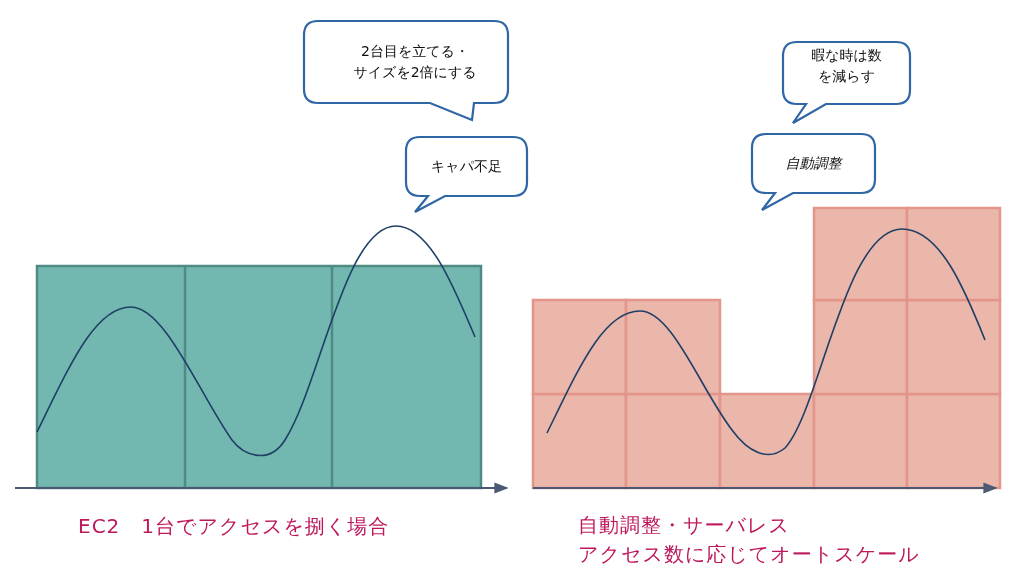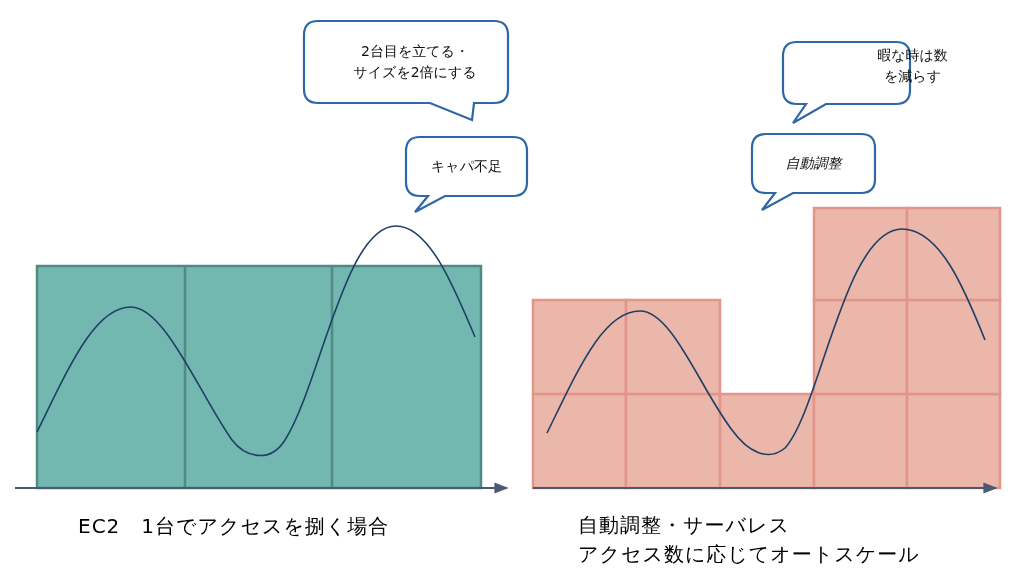--- a/index.html
+++ b/index.html
@@ -5,21 +5,21 @@
     html, body { margin: 0; padding: 0; background: #ffffff; }
     body { width: 1024px; height: 579px; position: relative; overflow: hidden;
            font-family: "DejaVu Sans", "Liberation Sans", sans-serif; }
     svg.canvas { position: absolute; left: 0; top: 0; }
     .bubble-text {
       position: absolute; color: #111; font-size: 14px; line-height: 21px;
       text-align: center; display: flex; align-items: center; justify-content: center;
       white-space: pre-line;
     }
     .caption {
-      position: absolute; color: #000000; font-size: 20px; line-height: 29px;
+      position: absolute; color: #be185d; font-size: 20px; line-height: 29px;
       white-space: pre-line; letter-spacing: 1px;
     }
   </style>
 </head>
 <body>
 
 <svg class="canvas" width="1024" height="579" viewBox="0 0 1024 579">
   <defs>
     <marker id="arrow" viewBox="0 0 10 10" refX="9" refY="5" markerWidth="7" markerHeight="7" orient="auto">
       <path d="M0,1 L10,5 L0,9 z" fill="#4b5a72"></path>
@@ -57,19 +57,19 @@
 
   <path d="M318,21 H494 Q508,21 508,35 V89 Q508,103 494,103 H474 L472,120 L430,103 H318 Q304,103 304,89 V35 Q304,21 318,21 Z" fill="#ffffff" stroke="#2f67a6" stroke-width="2.2"></path>
   <path d="M420,137 H513 Q527,137 527,151 V182 Q527,196 513,196 H445 L415,212 L428,196 H420 Q406,196 406,182 V151 Q406,137 420,137 Z" fill="#ffffff" stroke="#2f67a6" stroke-width="2.2"></path>
   <path d="M797,42 H896 Q910,42 910,56 V90 Q910,104 896,104 H826 L793,123 L806,104 H797 Q783,104 783,90 V56 Q783,42 797,42 Z" fill="#ffffff" stroke="#2f67a6" stroke-width="2.2"></path>
   <path d="M766,134 H861 Q875,134 875,148 V179 Q875,193 861,193 H793 L762,210 L775,193 H766 Q752,193 752,179 V148 Q752,134 766,134 Z" fill="#ffffff" stroke="#2f67a6" stroke-width="2.2"></path>
 </svg>
 
 <div class="bubble-text" style="left:304px; top:21px; width:204px; height:82px;margin-left:9px;">2台目を立てる・
 サイズを2倍にする</div>
 <div class="bubble-text" style="left:406px; top:137px; width:121px; height:59px;">キャパ不足</div>
-<div class="bubble-text" style="left:829px; top:42px; width:127px; height:48px;padding-left:20px;">暇な時は数
+<div class="bubble-text" style="left:783px; top:42px; width:127px; height:48px;">暇な時は数
 を減らす</div>
 <div class="bubble-text" style="left:752px; top:134px; width:123px; height:59px;font-style:italic;">自動調整</div>
 
 <div class="caption" style="left:78px; top:512px;">EC2　1台でアクセスを捌く場合</div>
 <div class="caption" style="left:578px; top:511px;">自動調整・サーバレス
 アクセス数に応じてオートスケール</div>
 
 </body></html>

